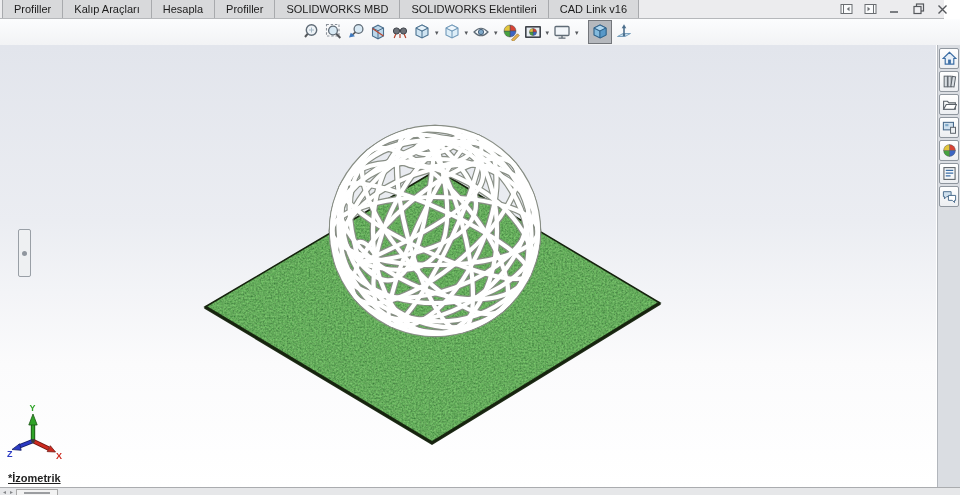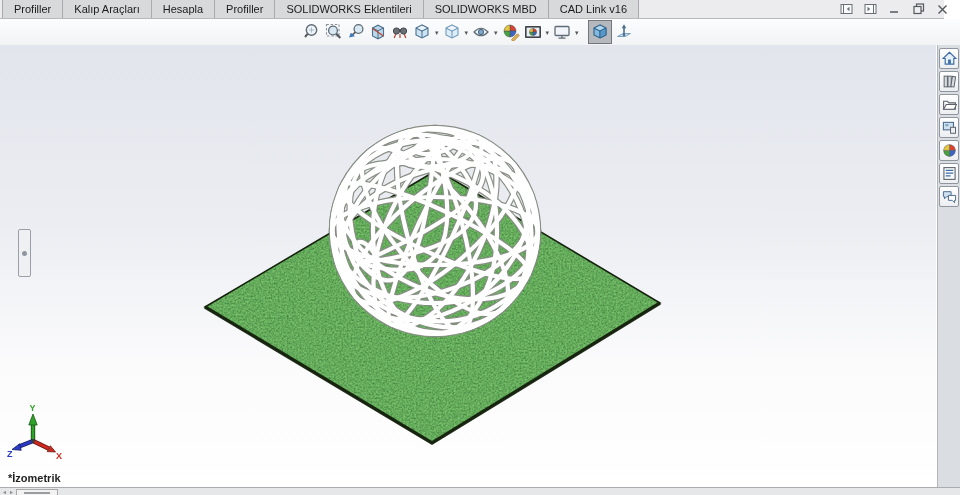--- a/index.html
+++ b/index.html
@@ -30,21 +30,21 @@
 
   
   .viewport{position:absolute;top:45px;left:0;width:936px;height:442px;
             background:linear-gradient(180deg,#e2e5ec 0%,#ebedf2 40%,#fbfbfc 72%,#ffffff 100%);}
   .scene{position:absolute;top:0;left:0;}
   .collapsed-tab{position:absolute;left:18px;top:184px;width:11px;height:46px;
             background:#eef0f2;border:1px solid #999fa6;border-radius:2px;
             display:flex;align-items:center;justify-content:center;}
   .collapsed-dot{width:5px;height:5px;border-radius:50%;background:#8f969e;}
   .triad{position:absolute;left:6px;top:356px;}
-  .viewlabel{position:absolute;left:8px;top:427px;font-size:11px;font-weight:bold;color:#1f1f1f;}
+  .viewlabel{position:absolute;left:8px;top:427px;font-size:11px;font-weight:bold;color:#1f1f1f;text-decoration:underline;}
 
   
   .taskpane{position:absolute;top:45px;right:0;width:23px;height:442px;background:#dadde2;
             border-left:1px solid #b2b6bc;display:flex;flex-direction:column;
             align-items:center;padding-top:3px;gap:2px;box-sizing:border-box;}
   .tbtn{width:20px;height:21px;background:linear-gradient(#ffffff,#eceef1);
         border:1px solid #8f969e;border-radius:2px;display:flex;align-items:center;
         justify-content:center;box-sizing:border-box;}
 
   
@@ -57,22 +57,22 @@
   .sb-tab i{display:block;width:26px;height:2px;background:#9b9da0;margin:0 auto;}
 </style>
 </head>
 <body>
 
 <div class="tabbar">
   <div class="tab first">Profiller</div>
   <div class="tab">Kalıp Araçları</div>
   <div class="tab">Hesapla</div>
   <div class="tab">Profiller</div>
+  <div class="tab">SOLIDWORKS MBD</div>
   <div class="tab">SOLIDWORKS Eklentileri</div>
-  <div class="tab">SOLIDWORKS MBD</div>
   <div class="tab">CAD Link v16</div>
   <div class="tabbar-rest"></div>
 </div>
 
 <div class="wincontrols">
   <span class="wbtn">
     <svg width="13" height="12" viewBox="0 0 13 12">
         <rect x="1" y="1.5" width="11" height="9" fill="#fafbfc" stroke="#6b6e72"></rect>
         <path d="M3.5 1.5v9" stroke="#6b6e72"></path>
         <path d="M9.5 3.8L6.8 6l2.7 2.2z" fill="#6b6e72"></path>

